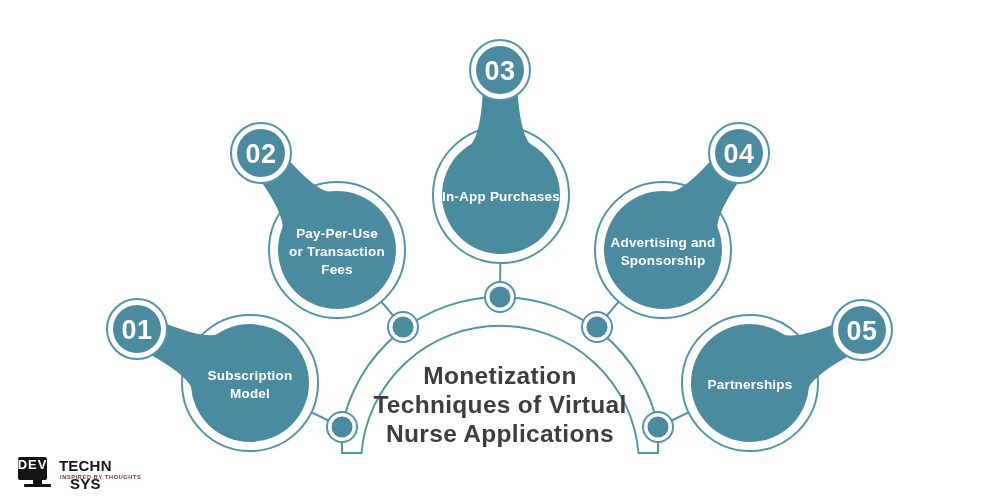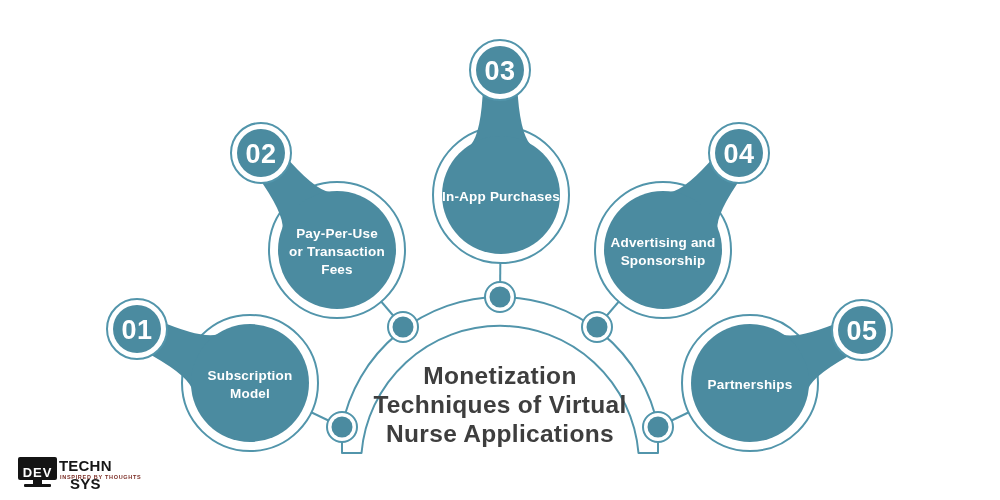--- a/index.html
+++ b/index.html
@@ -5,22 +5,22 @@
   html,body{margin:0;padding:0;background:#ffffff;}
   body{width:1000px;height:500px;position:relative;overflow:hidden;
        font-family:"Liberation Sans", sans-serif;}
   .stage{position:absolute;inset:0;}
   svg text{font-family:"Liberation Sans", sans-serif;}
   .badge-num{font-size:27px;font-weight:700;fill:#ffffff;letter-spacing:0.5px;}
   .circle-label{font-size:13.5px;font-weight:600;fill:#ffffff;letter-spacing:0.2px;}
   .title-line{font-size:24.5px;font-weight:600;fill:#3e3e3e;letter-spacing:0.3px;}
   
   .logo{position:absolute;left:18px;top:455px;width:130px;height:40px;}
-  .logo-monitor{position:absolute;left:0;top:2px;width:39px;height:23px;background:#141414;
-                border-radius:2px;display:flex;align-items:flex-end;justify-content:center;}
+  .logo-monitor{position:absolute;left:0;top:2px;width:29px;height:23px;background:#141414;
+                border-radius:2px;display:flex;align-items:flex-start;justify-content:center;}
   .logo-monitor span{color:#ffffff;font-weight:700;font-size:13px;letter-spacing:1px;}
   .logo-stand-neck{position:absolute;left:15px;top:25px;width:9px;height:4px;background:#141414;}
   .logo-stand-base{position:absolute;left:6px;top:29px;width:27px;height:3px;background:#141414;border-radius:1px;}
   .logo-word{position:absolute;left:41px;top:2px;height:17px;display:flex;align-items:center;
              color:#161616;font-weight:700;font-size:15px;letter-spacing:0.2px;white-space:nowrap;flex-direction:column;}
   .logo-word .gear{display:inline-block;width:13px;height:13px;margin:1px 0 0 0;}
   .logo-tagline{position:absolute;left:42px;top:19px;font-size:5.5px;font-weight:700;
                 color:#7a2b23;letter-spacing:0.7px;white-space:nowrap;}
 </style>
 </head>

